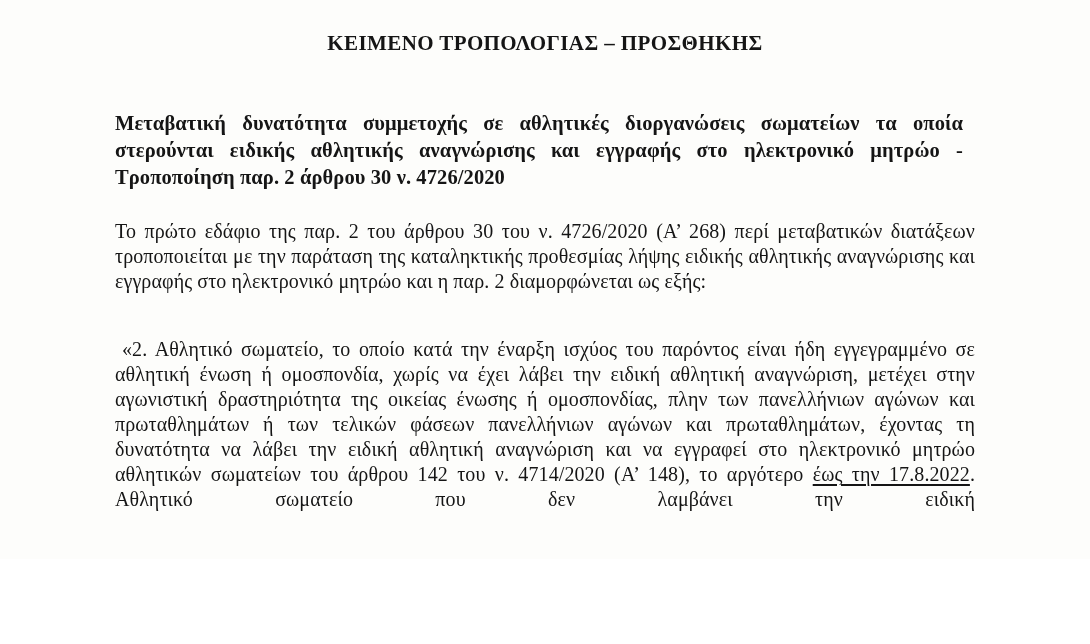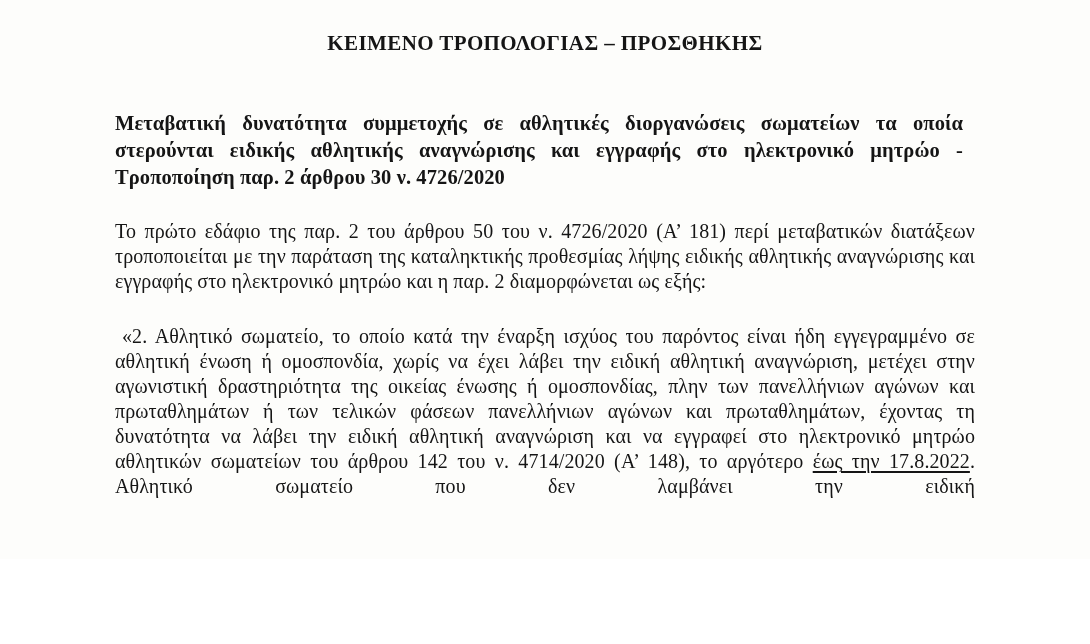--- a/index.html
+++ b/index.html
@@ -41,36 +41,36 @@
   }
   .doc-para {
     margin: 28px 0 0 0;
     font-size: 20px;
     font-weight: normal;
     line-height: 25px;
     text-align: justify;
     letter-spacing: 0.1px;
   }
   .doc-para.quoted {
-    margin-top: 30px;
+    margin-top: 43px;
     text-indent: 7px;
     
     text-align-last: justify;
   }
   .underlined {
     text-decoration: underline;
     text-underline-offset: 3px;
   }
 </style>
 </head>
 <body>
 
 <div class="page">
 
   <h1 class="doc-title">ΚΕΙΜΕΝΟ ΤΡΟΠΟΛΟΓΙΑΣ – ΠΡΟΣΘΗΚΗΣ</h1>
 
   <p class="doc-heading">Μεταβατική δυνατότητα συμμετοχής σε αθλητικές διοργανώσεις σωματείων τα οποία στερούνται ειδικής αθλητικής αναγνώρισης και εγγραφής στο ηλεκτρονικό μητρώο - Τροποποίηση παρ. 2 άρθρου 30 ν. 4726/2020</p>
 
-  <p class="doc-para">Το πρώτο εδάφιο της παρ. 2 του άρθρου 50 του ν. 4726/2020 (Α’ 181) περί μεταβατικών διατάξεων τροποποιείται με την παράταση της καταληκτικής προθεσμίας λήψης ειδικής αθλητικής αναγνώρισης και εγγραφής στο ηλεκτρονικό μητρώο και η παρ. 2 διαμορφώνεται ως εξής:</p>
+  <p class="doc-para">Το πρώτο εδάφιο της παρ. 2 του άρθρου 30 του ν. 4726/2020 (Α’ 268) περί μεταβατικών διατάξεων τροποποιείται με την παράταση της καταληκτικής προθεσμίας λήψης ειδικής αθλητικής αναγνώρισης και εγγραφής στο ηλεκτρονικό μητρώο και η παρ. 2 διαμορφώνεται ως εξής:</p>
 
   <p class="doc-para quoted"><span>«2. Αθλητικό σωματείο, το οποίο κατά την έναρξη ισχύος του παρόντος είναι ήδη εγγεγραμμένο σε αθλητική ένωση ή ομοσπονδία, χωρίς να έχει λάβει την ειδική αθλητική αναγνώριση, μετέχει στην αγωνιστική δραστηριότητα της οικείας ένωσης ή ομοσπονδίας, πλην των πανελλήνιων αγώνων και πρωταθλημάτων ή των τελικών φάσεων πανελλήνιων αγώνων και πρωταθλημάτων, έχοντας τη δυνατότητα να λάβει την ειδική αθλητική αναγνώριση και να εγγραφεί στο ηλεκτρονικό μητρώο αθλητικών σωματείων του άρθρου 142 του ν. 4714/2020 (Α’ 148), το αργότερο </span><span class="underlined">έως την 17.8.2022</span><span>. Αθλητικό σωματείο που δεν λαμβάνει την ειδική</span></p>
 
 </div>
 
 </body></html>

